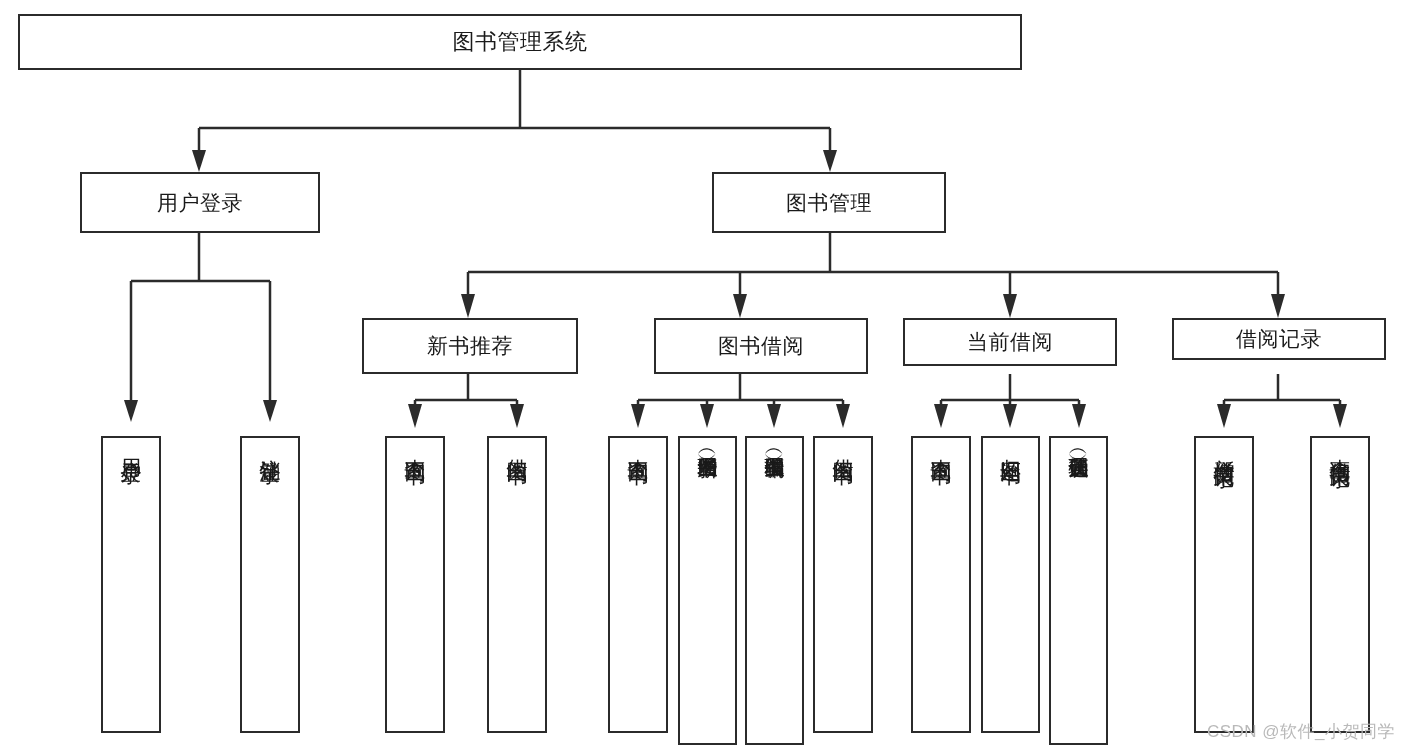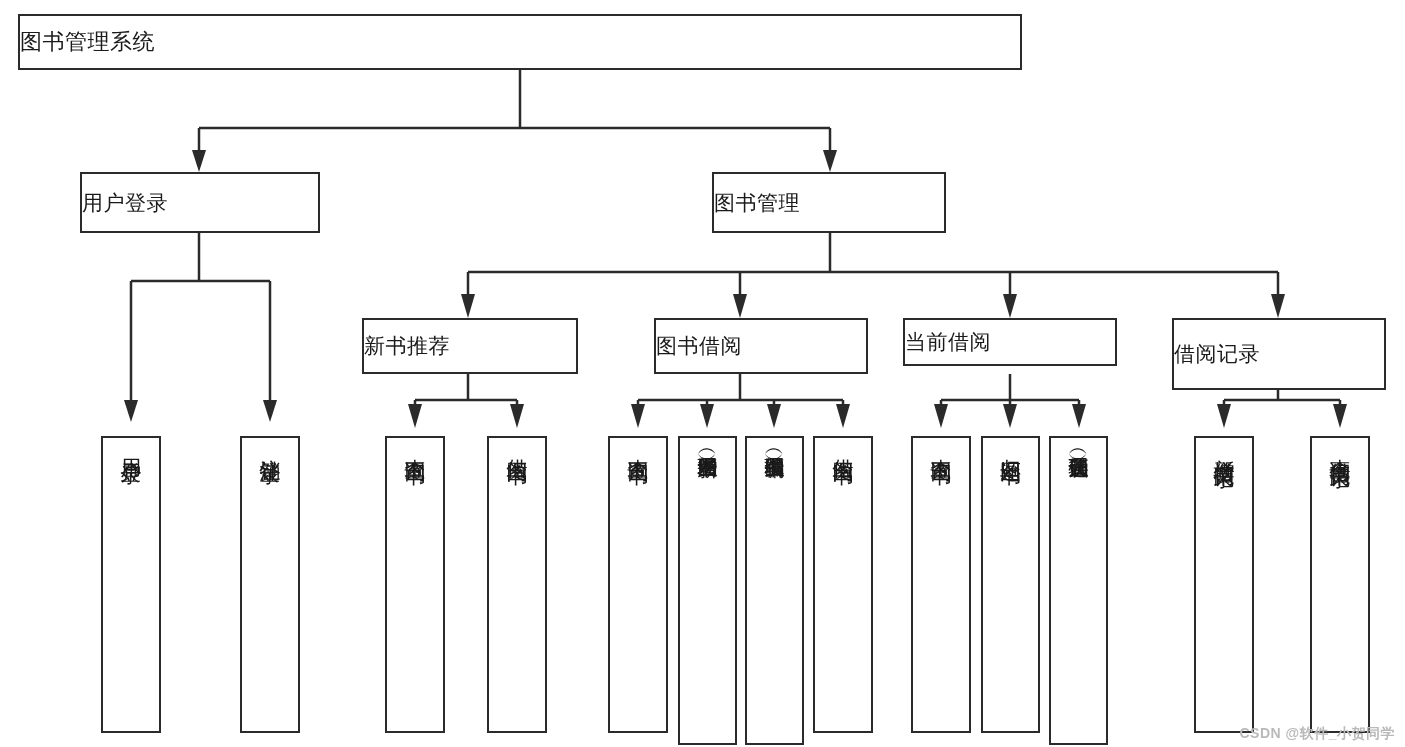--- a/index.html
+++ b/index.html
@@ -17,20 +17,21 @@
     background: #ffffff;
     overflow: hidden;
   }
   .node {
     position: absolute;
     box-sizing: border-box;
     border: 2px solid #2b2b2b;
     background: #ffffff;
     display: flex;
     align-items: center;
+    justify-content: center;
     color: #1a1a1a;
   }
   .node-label {
     display: block;
     text-align: center;
     line-height: 1.12;
     letter-spacing: 0.5px;
   }
   
   .node.h .node-label {
@@ -69,25 +70,24 @@
     stroke: #2b2b2b;
     stroke-width: 2.5;
     fill: none;
   }
   .arrowhead { fill: #2b2b2b; }
 
   .watermark {
     position: absolute;
     right: 10px;
     bottom: 4px;
-    font-size: 14px;
+    font-size: 17px;
     color: #b9b9b9;
     white-space: nowrap;
     letter-spacing: 0.5px;
-    font-weight: bold;
   }
 </style>
 </head>
 <body>
 
 <div id="canvas">
 
   <svg class="edges" viewBox="0 0 1405 747">
 
     <path class="edge" d="M 520,70 L 520,128"></path>
@@ -166,21 +166,21 @@
 
   <div class="node h" style="left:362px; top:318px; width:216px; height:56px;">
     <span class="node-label">新书推荐</span>
   </div>
   <div class="node h" style="left:632px; top:318px; width:214px; height:56px;margin-left:22px;">
     <span class="node-label">图书借阅</span>
   </div>
   <div class="node h" style="left:903px; top:318px; width:214px; height:48px;">
     <span class="node-label">当前借阅</span>
   </div>
-  <div class="node h" style="left:1172px; top:318px; width:214px; height:72px;">
+  <div class="node h" style="left:1172px; top:318px; width:214px; height:42px;">
     <span class="node-label">借阅记录</span>
   </div>
 
   <div class="node v" style="left:101px; top:436px; width:60px; height:297px;">
     <span class="node-label">用户登录</span>
   </div>
   <div class="node v" style="left:240px; top:436px; width:60px; height:297px;">
     <span class="node-label">注销登录</span>
   </div>
 

